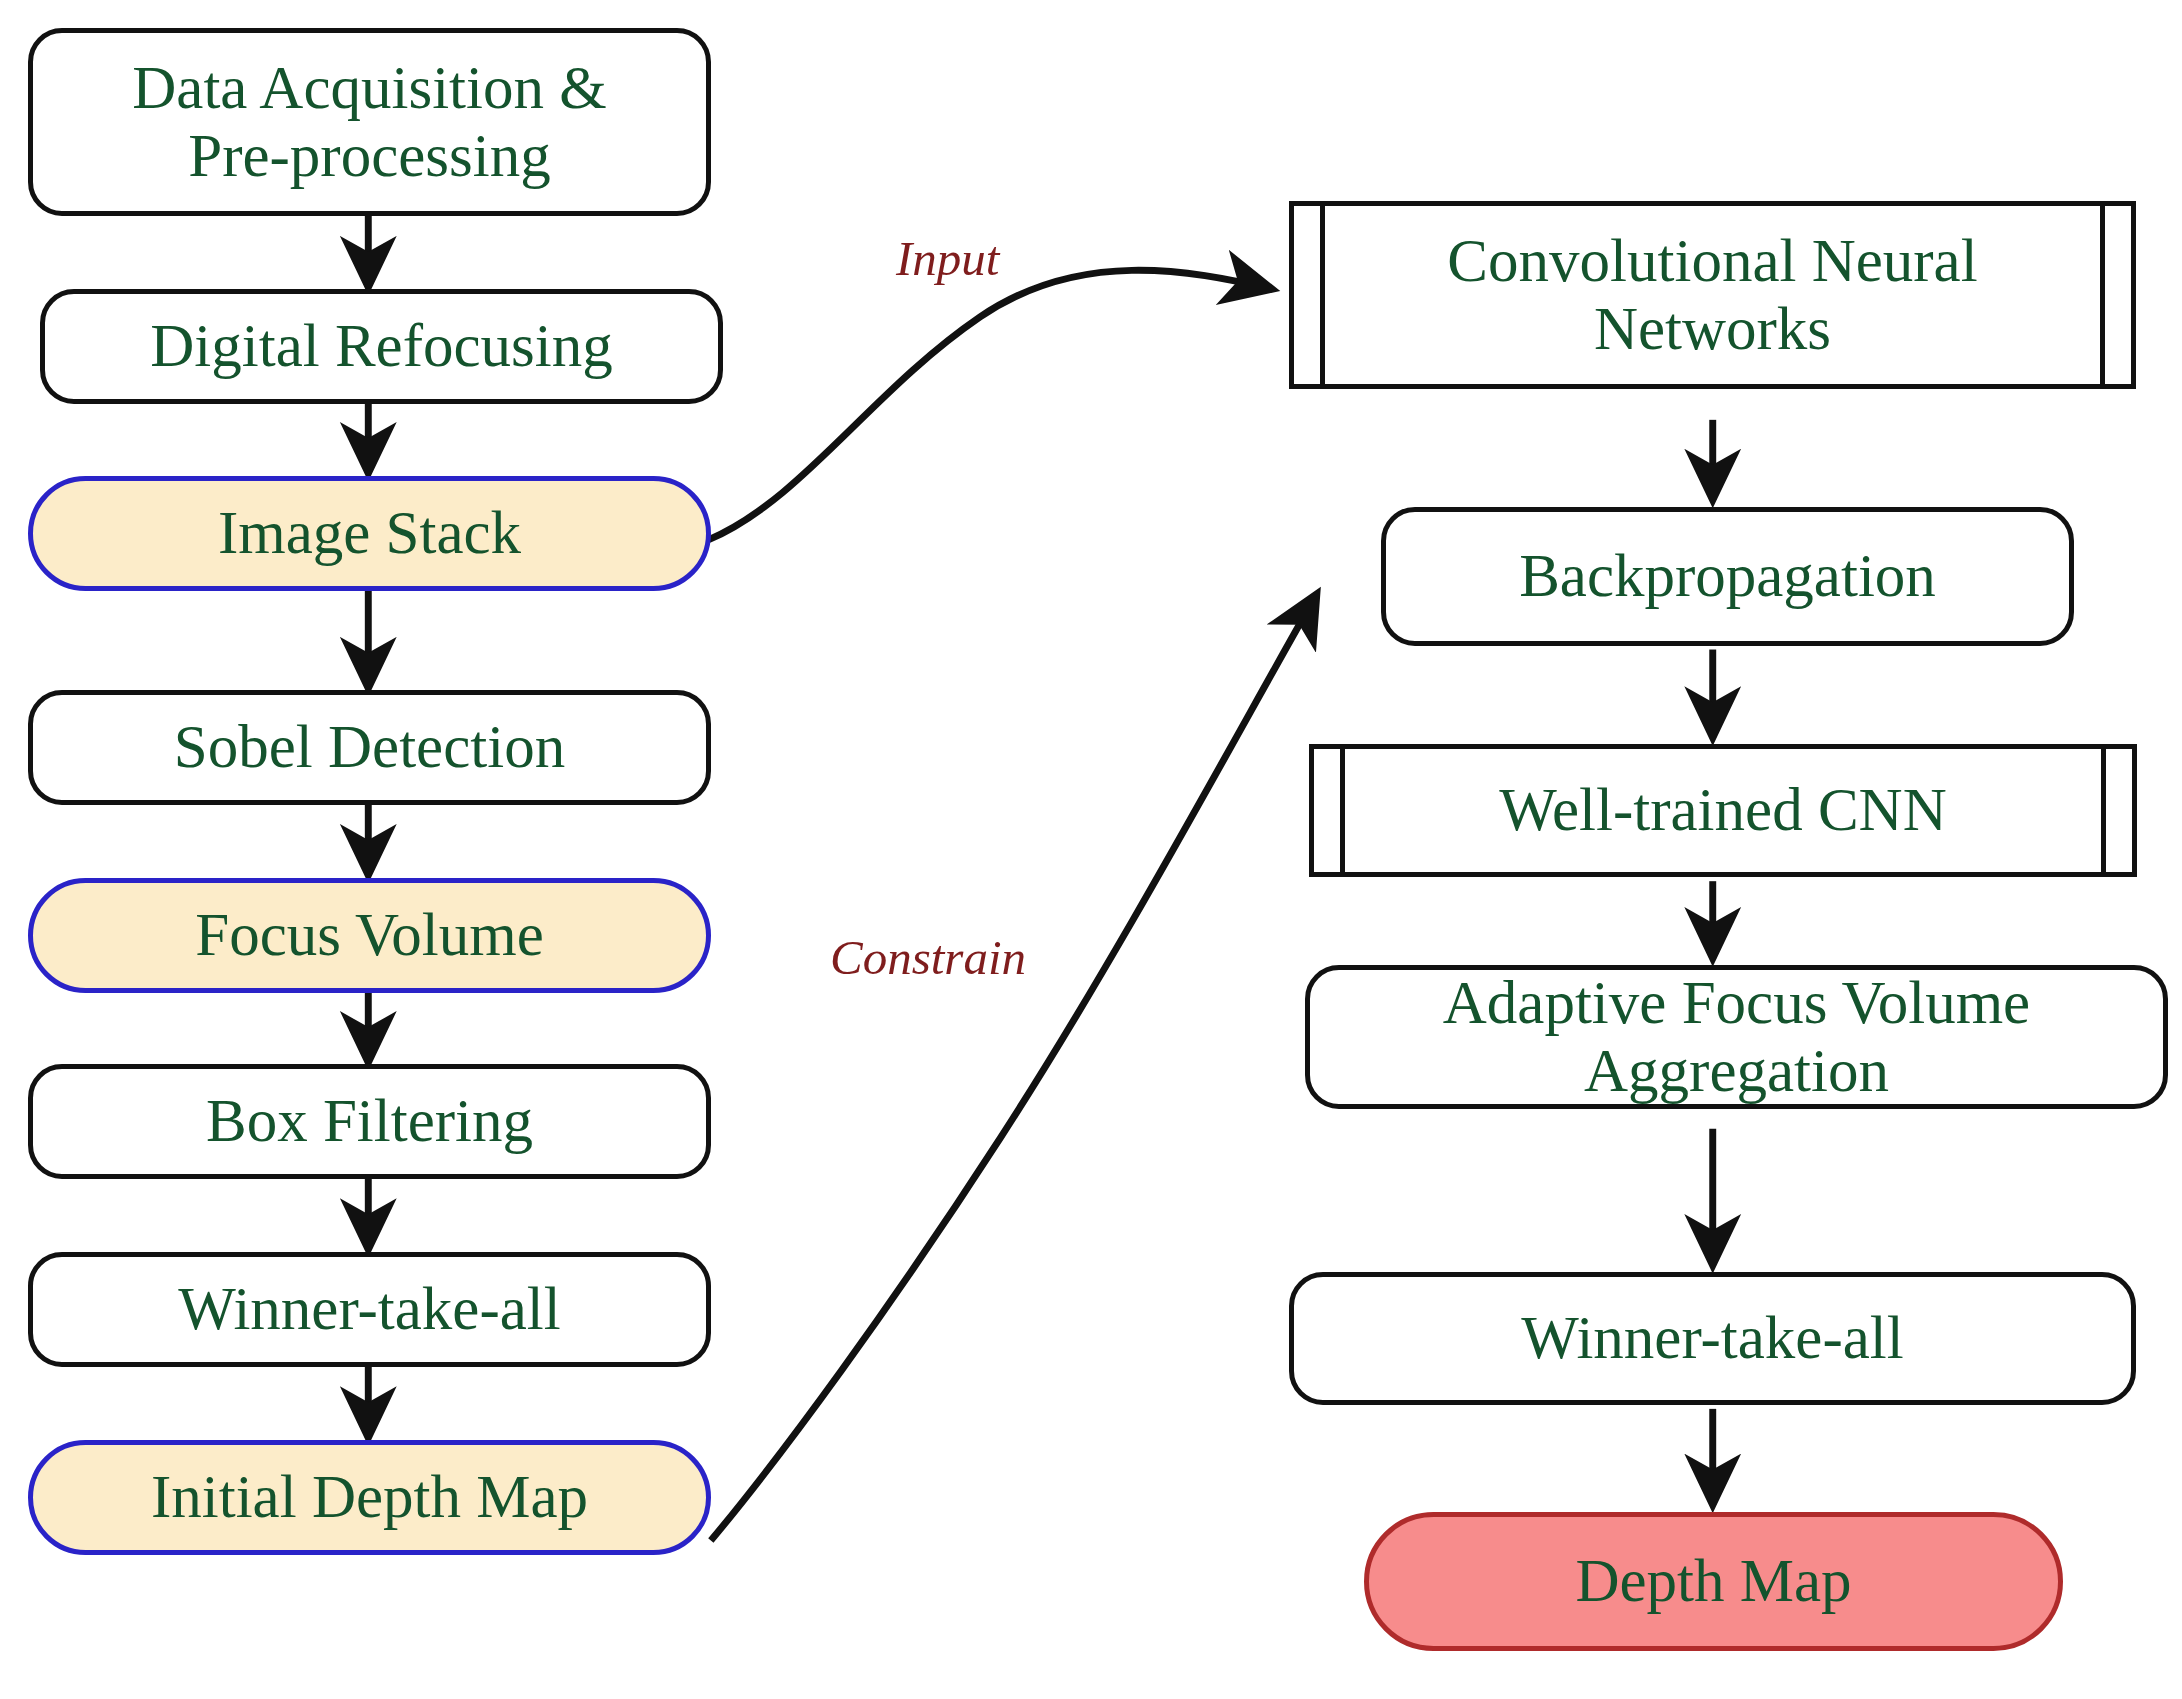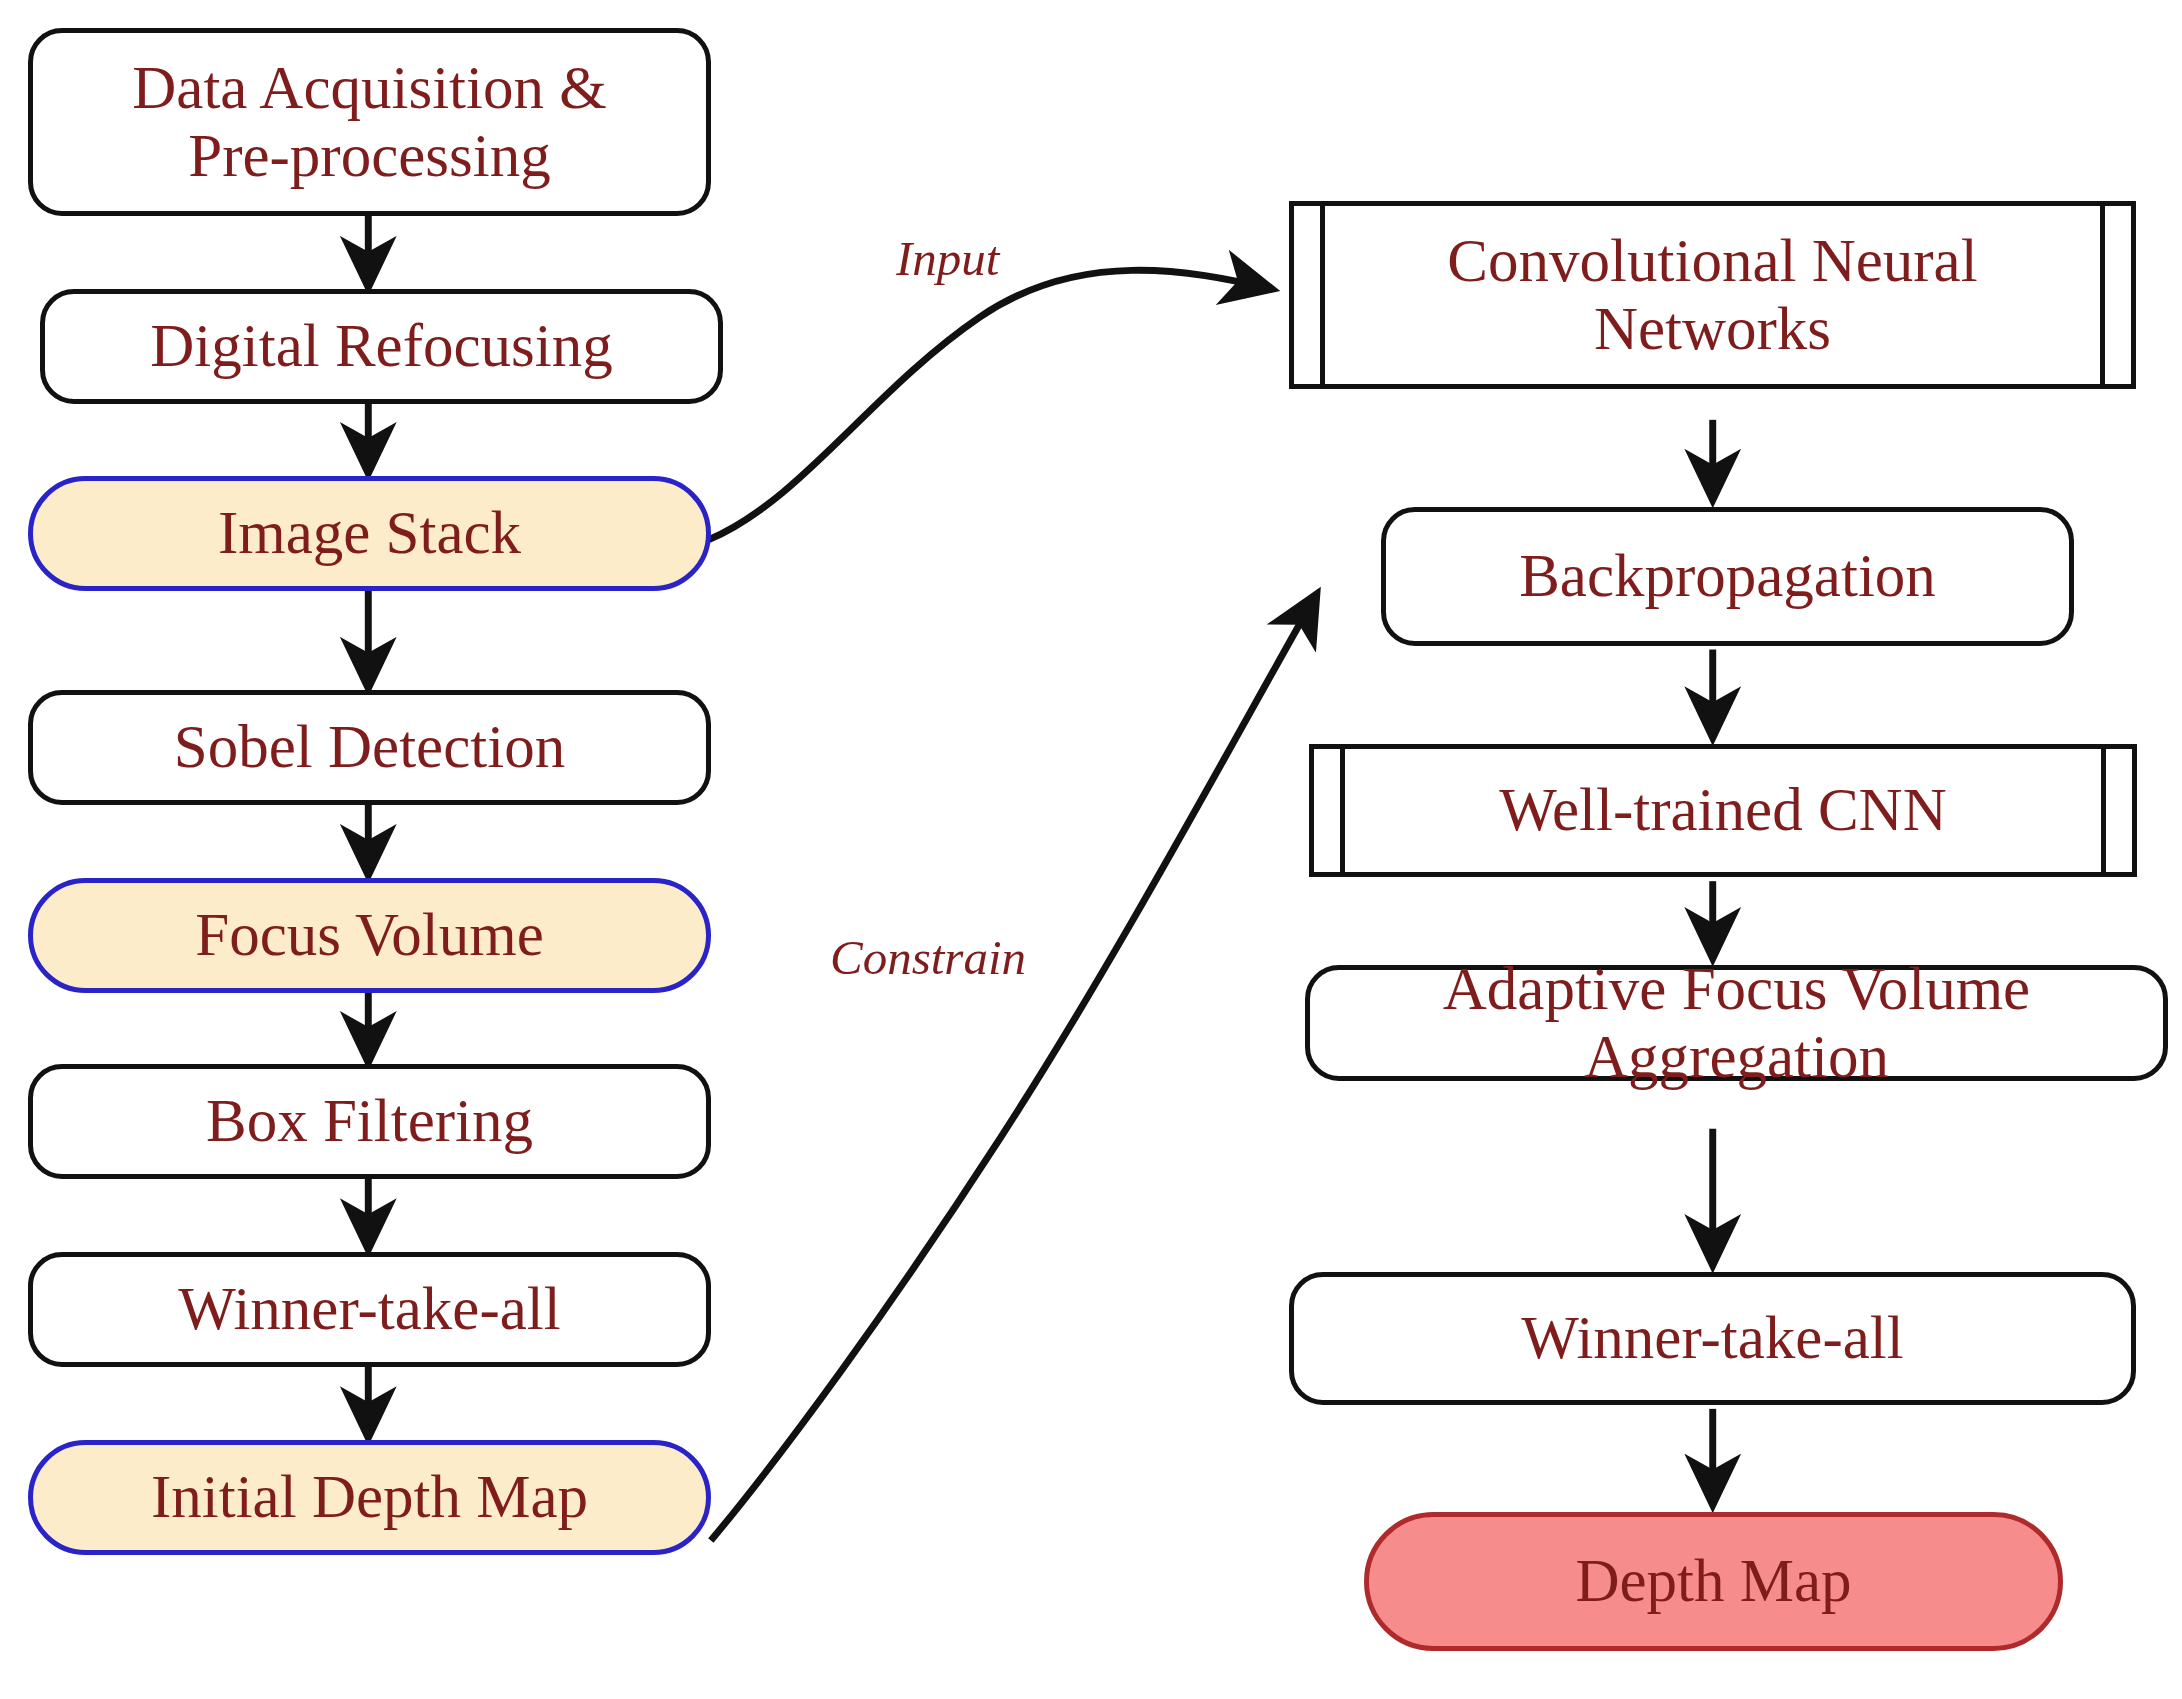--- a/index.html
+++ b/index.html
@@ -19,21 +19,21 @@
     overflow: hidden;
   }
   
   .node {
     position: absolute;
     box-sizing: border-box;
     display: flex;
     align-items: center;
     justify-content: center;
     text-align: center;
-    color: #7f1d1d;
+    color: #14532d;
     line-height: 1.12;
     background: #ffffff;
     z-index: 5;
   }
   .node .label {
     display: block;
     padding: 0 10px;
     white-space: pre-line;
   }
   
@@ -167,21 +167,21 @@
   </div>
 
   <div class="node proc" style="left:1381px; top:507px; width:693px; height:139px;">
     <span class="label">Backpropagation</span>
   </div>
 
   <div class="node subproc" style="left:1309px; top:744px; width:828px; height:133px;">
     <span class="label">Well-trained CNN</span>
   </div>
 
-  <div class="node proc" style="left:1305px; top:965px; width:863px; height:116px;">
+  <div class="node proc" style="left:1305px; top:965px; width:863px; height:144px;">
     <span class="label">Adaptive Focus Volume
 Aggregation</span>
   </div>
 
   <div class="node proc" style="left:1289px; top:1272px; width:847px; height:133px;">
     <span class="label">Winner-take-all</span>
   </div>
 
   <div class="node pill pill-red" style="left:1364px; top:1512px; width:699px; height:139px;">
     <span class="label">Depth Map</span>

